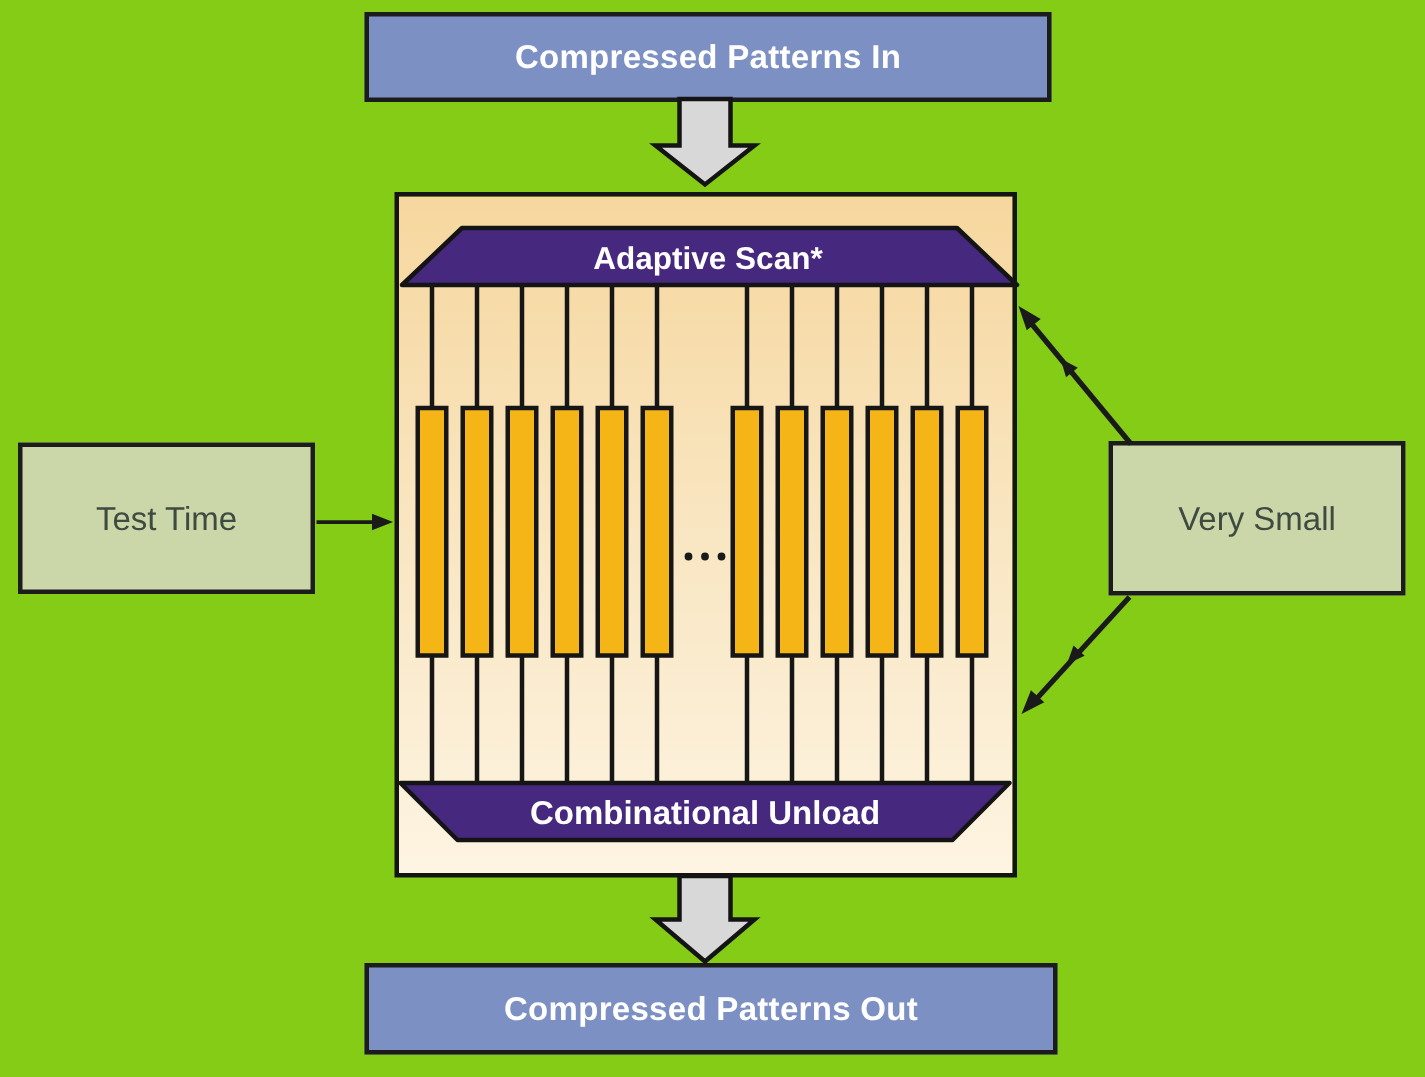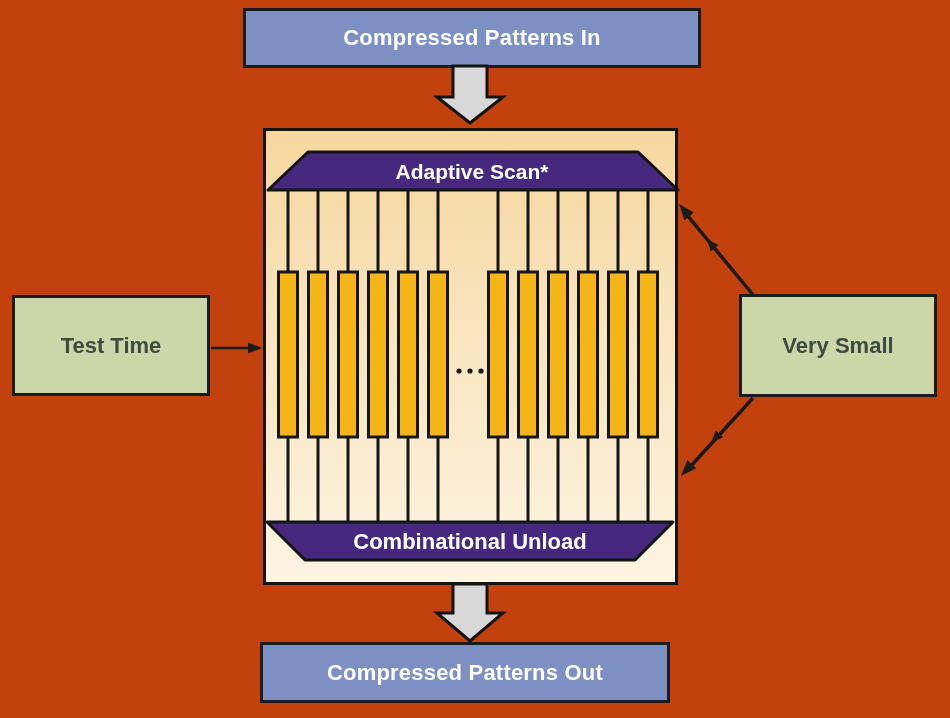--- a/index.html
+++ b/index.html
@@ -1,31 +1,31 @@
 <!DOCTYPE html>
 <html style="--blue-box: #7c90c4; --box-border: #1c1c1c; --purple-bar: #46287e; --chain-yellow: #f6b517; --chain-outline: #161616; --callout-green: #cbd7a9; --callout-text: #3f4a40; --core-gradient-top: #f6d79e; --core-gradient-bottom: #fdf4e2; --flow-arrow-gray: #d8d8d8; --connector-black: #1a1a1a;"><head>
 <meta charset="utf-8">
 <style>
   html,body { margin:0; padding:0; background:#ffffff; }
   #canvas {
-    position:relative; width:950px; height:718px; background:#c2410c;
+    position:relative; width:950px; height:718px; background:#84cc16;
     font-family:"Liberation Sans", sans-serif; overflow:hidden;
   }
   .abs { position:absolute; box-sizing:border-box; }
   .box-blue {
     background:var(--blue-box,#7c90c4);
     border:3px solid var(--box-border,#1c1c1c);
     display:flex; align-items:center; justify-content:center;
     color:#ffffff; font-weight:bold; font-size:22px; letter-spacing:0.2px;
   }
   .box-green {
     background:var(--callout-green,#cbd7a9);
     border:3px solid var(--box-border,#1c1c1c);
     display:flex; flex-direction:column; align-items:center; justify-content:center;
-    color:var(--callout-text,#3f4a40); font-weight:bold; font-size:22px; line-height:33px;
+    color:var(--callout-text,#3f4a40); font-weight:normal; font-size:22px; line-height:33px;
   }
   .main-box {
     border:3px solid #141414;
     background:linear-gradient(180deg,
       var(--core-gradient-top,#f6d79e) 0%,
       #f9e6c2 50%,
       var(--core-gradient-bottom,#fdf4e2) 100%);
   }
   svg.overlay { position:absolute; left:0; top:0; pointer-events:none; }
   .trap { fill:var(--purple-bar,#46287e); stroke:#141414; stroke-width:3; stroke-linejoin:round; }
@@ -49,21 +49,21 @@
   <div class="abs main-box" style="left:263px; top:128px; width:415px; height:457px;"></div>
 
   <div class="abs box-green" style="left:12px; top:295px; width:198px; height:101px;">
     <div>Test Time</div>
   </div>
 
   <div class="abs box-green" style="left:739px; top:294px; width:198px; height:103px;">
     <div>Very Small</div>
   </div>
 
-  <div class="abs box-blue" style="left:243px; top:642px; width:410px; height:61px;margin-left:17px;">
+  <div class="abs box-blue" style="left:243px; top:642px; width:462px; height:61px;">
     <span>Compressed Patterns Out</span>
   </div>
 
   <svg class="overlay" width="950" height="718" viewBox="0 0 950 718">
 
     <polygon class="block-arrow" points="453,66 487,66 487,97 503,97 470,123 437,97 453,97"></polygon>
 
     <polygon class="block-arrow" points="453,584 487,584 487,613 503,613 470,641 437,613 453,613"></polygon>
 
     <polygon class="trap" points="308,152 638,152 678,190 268,190"></polygon>

